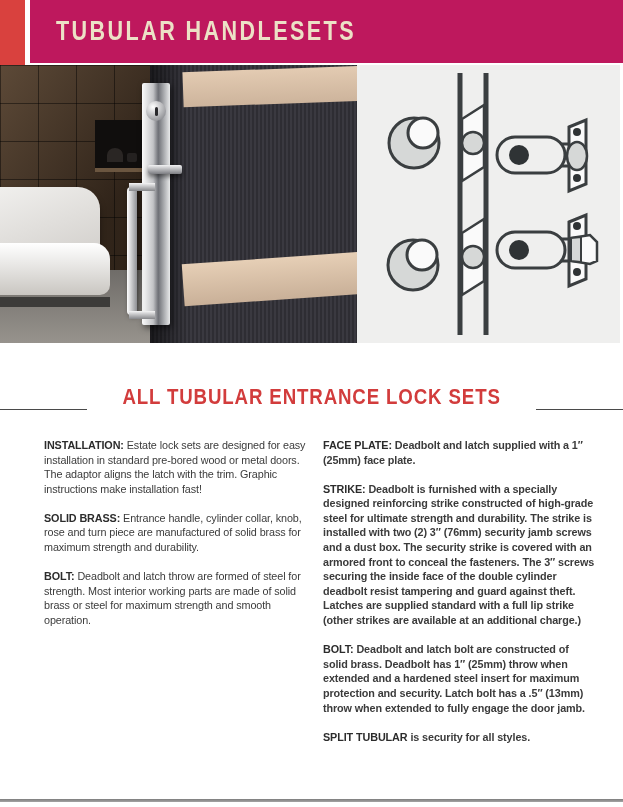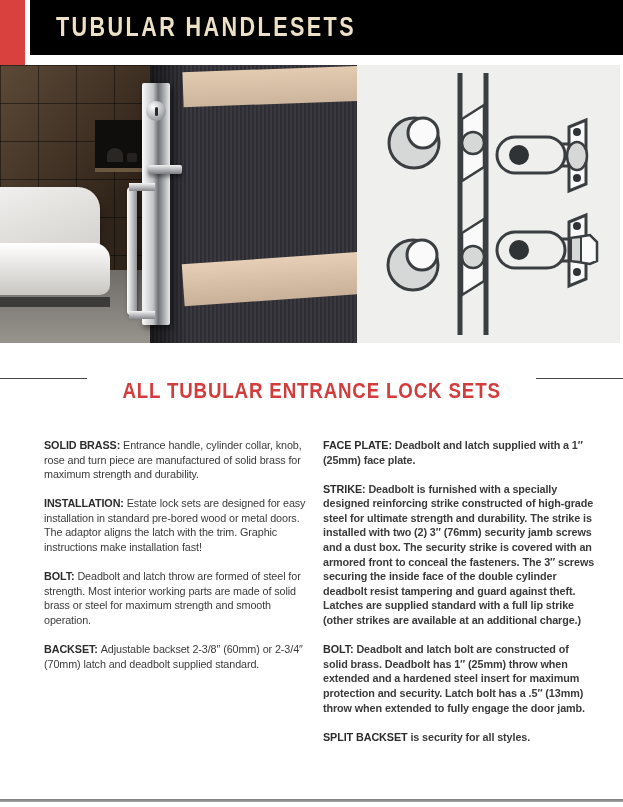--- a/index.html
+++ b/index.html
@@ -5,22 +5,22 @@
   * { margin:0; padding:0; box-sizing:border-box; }
   html,body { background:#ffffff; }
   body { font-family:"Liberation Sans", sans-serif; }
   .page {
     position:relative; width:623px; height:807px; background:#fff;
     overflow:hidden; margin:0 auto;
   }
 
   
   .header-bar {
-    position:absolute; left:30px; top:0; width:593px; height:55px;
-    background:#000000; display:flex; align-items:center;
+    position:absolute; left:30px; top:0; width:593px; height:63px;
+    background:#be185d; display:flex; align-items:center;
   }
   .red-tab {
     position:absolute; left:0; top:0; width:25px; height:65px;
     background:#d9413e;
   }
   .header-title {
     color:#ece1c6; font-size:27px; font-weight:bold; letter-spacing:3px;
     transform:scaleX(0.8); transform-origin:left center;
     margin-left:26px; white-space:nowrap;
   }
@@ -106,21 +106,21 @@
   
   .diagram {
     position:absolute; left:357px; top:0; width:263px; height:278px;
     background:#efefee;
   }
   .diagram svg { display:block; width:100%; height:100%; }
 
   
   .section-title-row {
     position:absolute; left:0; top:378px; width:623px; height:32px;
-    display:flex; align-items:flex-start;
+    display:flex; align-items:flex-end;
   }
   .rule { flex:1; height:0; border-top:1px solid #4a4a4a; }
   .section-title {
     color:#d23c3c; font-size:22px; font-weight:bold; letter-spacing:1px;
     transform:scaleX(0.85); white-space:nowrap; padding:0 2px;
   }
 
   
   .col { position:absolute; top:438px; font-size:10.8px; line-height:14.6px; color:#3b3b3b; letter-spacing:-0.1px; }
   .col-left  { left:44px;  width:270px; }
@@ -207,27 +207,26 @@
     </div>
   </div>
 
   <div class="section-title-row">
     <div class="rule"></div>
     <div class="section-title">ALL TUBULAR ENTRANCE LOCK SETS</div>
     <div class="rule"></div>
   </div>
 
   <div class="col col-left">
+      <p><strong>INSTALLATION: </strong><span>Estate lock sets are designed for easy installation in standard pre-bored wood or metal doors. The adaptor aligns the latch with the trim. Graphic instructions make installation fast!</span></p>
       <p><strong>SOLID BRASS: </strong><span>Entrance handle, cylinder collar, knob, rose and turn piece are manufactured of solid brass for maximum strength and durability.</span></p>
-      <p><strong>INSTALLATION: </strong><span>Estate lock sets are designed for easy installation in standard pre-bored wood or metal doors. The adaptor aligns the latch with the trim. Graphic instructions make installation fast!</span></p>
       <p><strong>BOLT: </strong><span>Deadbolt and latch throw are formed of steel for strength. Most interior working parts are made of solid brass or steel for maximum strength and smooth operation.</span></p>
-      <p><strong>BACKSET: </strong><span>Adjustable backset 2-3/8″ (60mm) or 2-3/4″ (70mm) latch and deadbolt supplied standard.</span></p>
     </div>
   <div class="col col-right">
       <p><strong>FACE PLATE: </strong><span>Deadbolt and latch supplied with a 1″ (25mm) face plate.</span></p>
       <p><strong>STRIKE: </strong><span>Deadbolt is furnished with a specially designed reinforcing strike constructed of high-grade steel for ultimate strength and durability. The strike is installed with two (2) 3″ (76mm) security jamb screws and a dust box. The security strike is covered with an armored front to conceal the fasteners. The 3″ screws securing the inside face of the double cylinder deadbolt resist tampering and guard against theft. Latches are supplied standard with a full lip strike (other strikes are available at an additional charge.)</span></p>
       <p><strong>BOLT: </strong><span>Deadbolt and latch bolt are constructed of solid brass. Deadbolt has 1″ (25mm) throw when extended and a hardened steel insert for maximum protection and security. Latch bolt has a .5″ (13mm) throw when extended to fully engage the door jamb.</span></p>
-      <p><strong>SPLIT BACKSET </strong><span>is security for all styles.</span></p>
+      <p><strong>SPLIT TUBULAR </strong><span>is security for all styles.</span></p>
     </div>
 
   <div class="footer-bar"></div>
 
 </div>
 
 </body></html>

